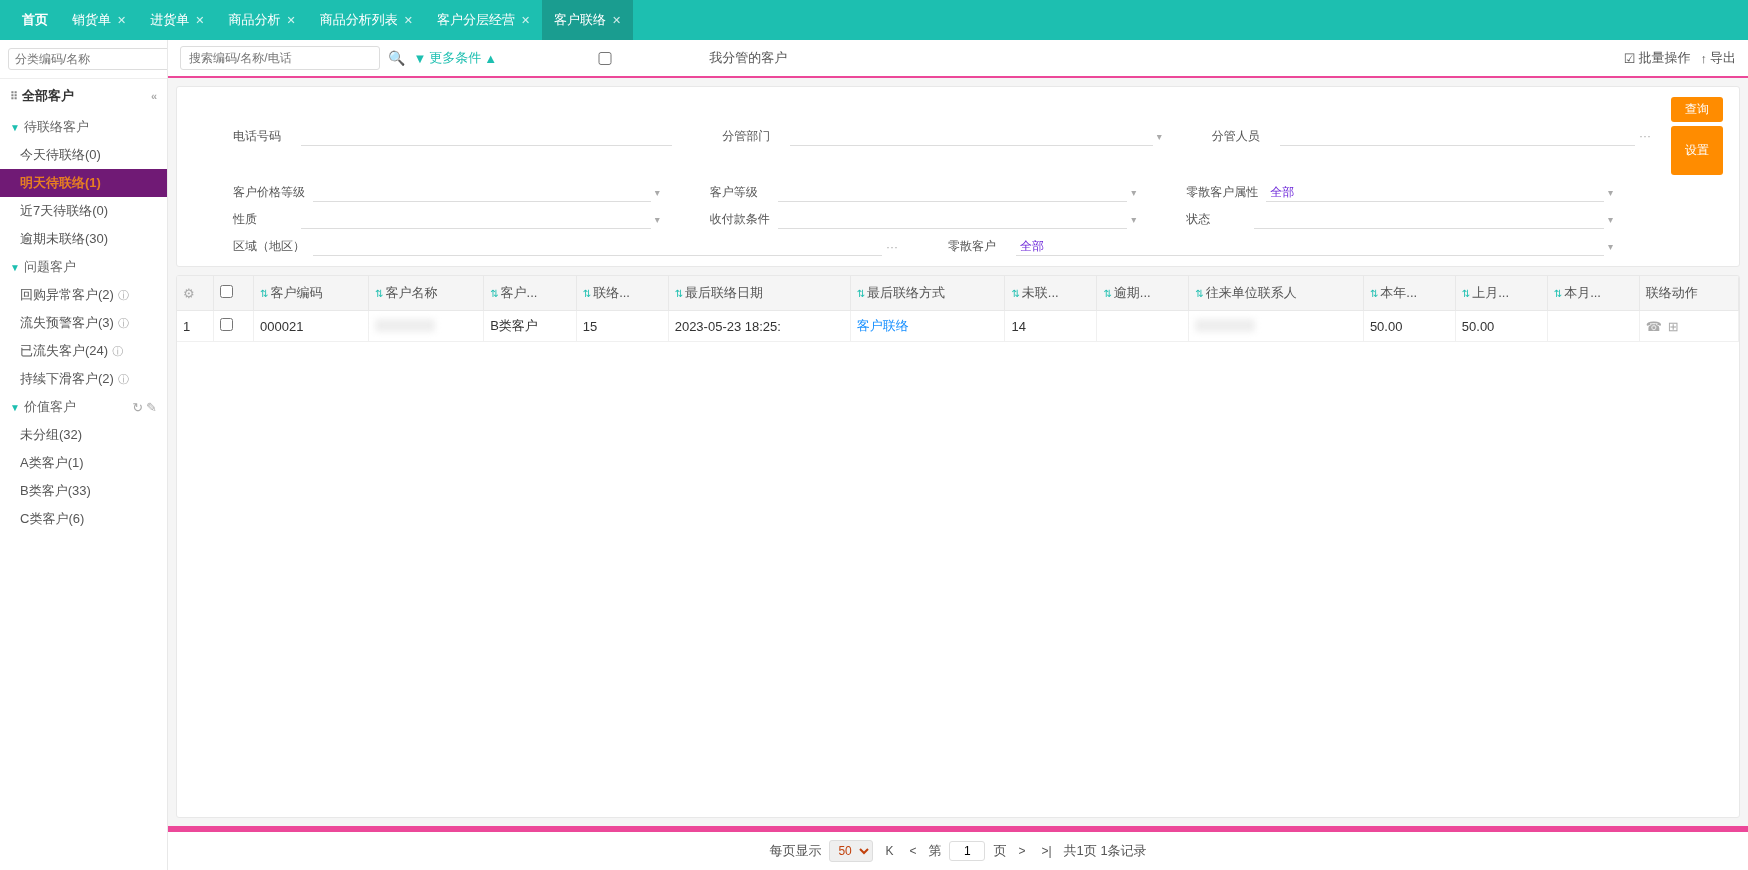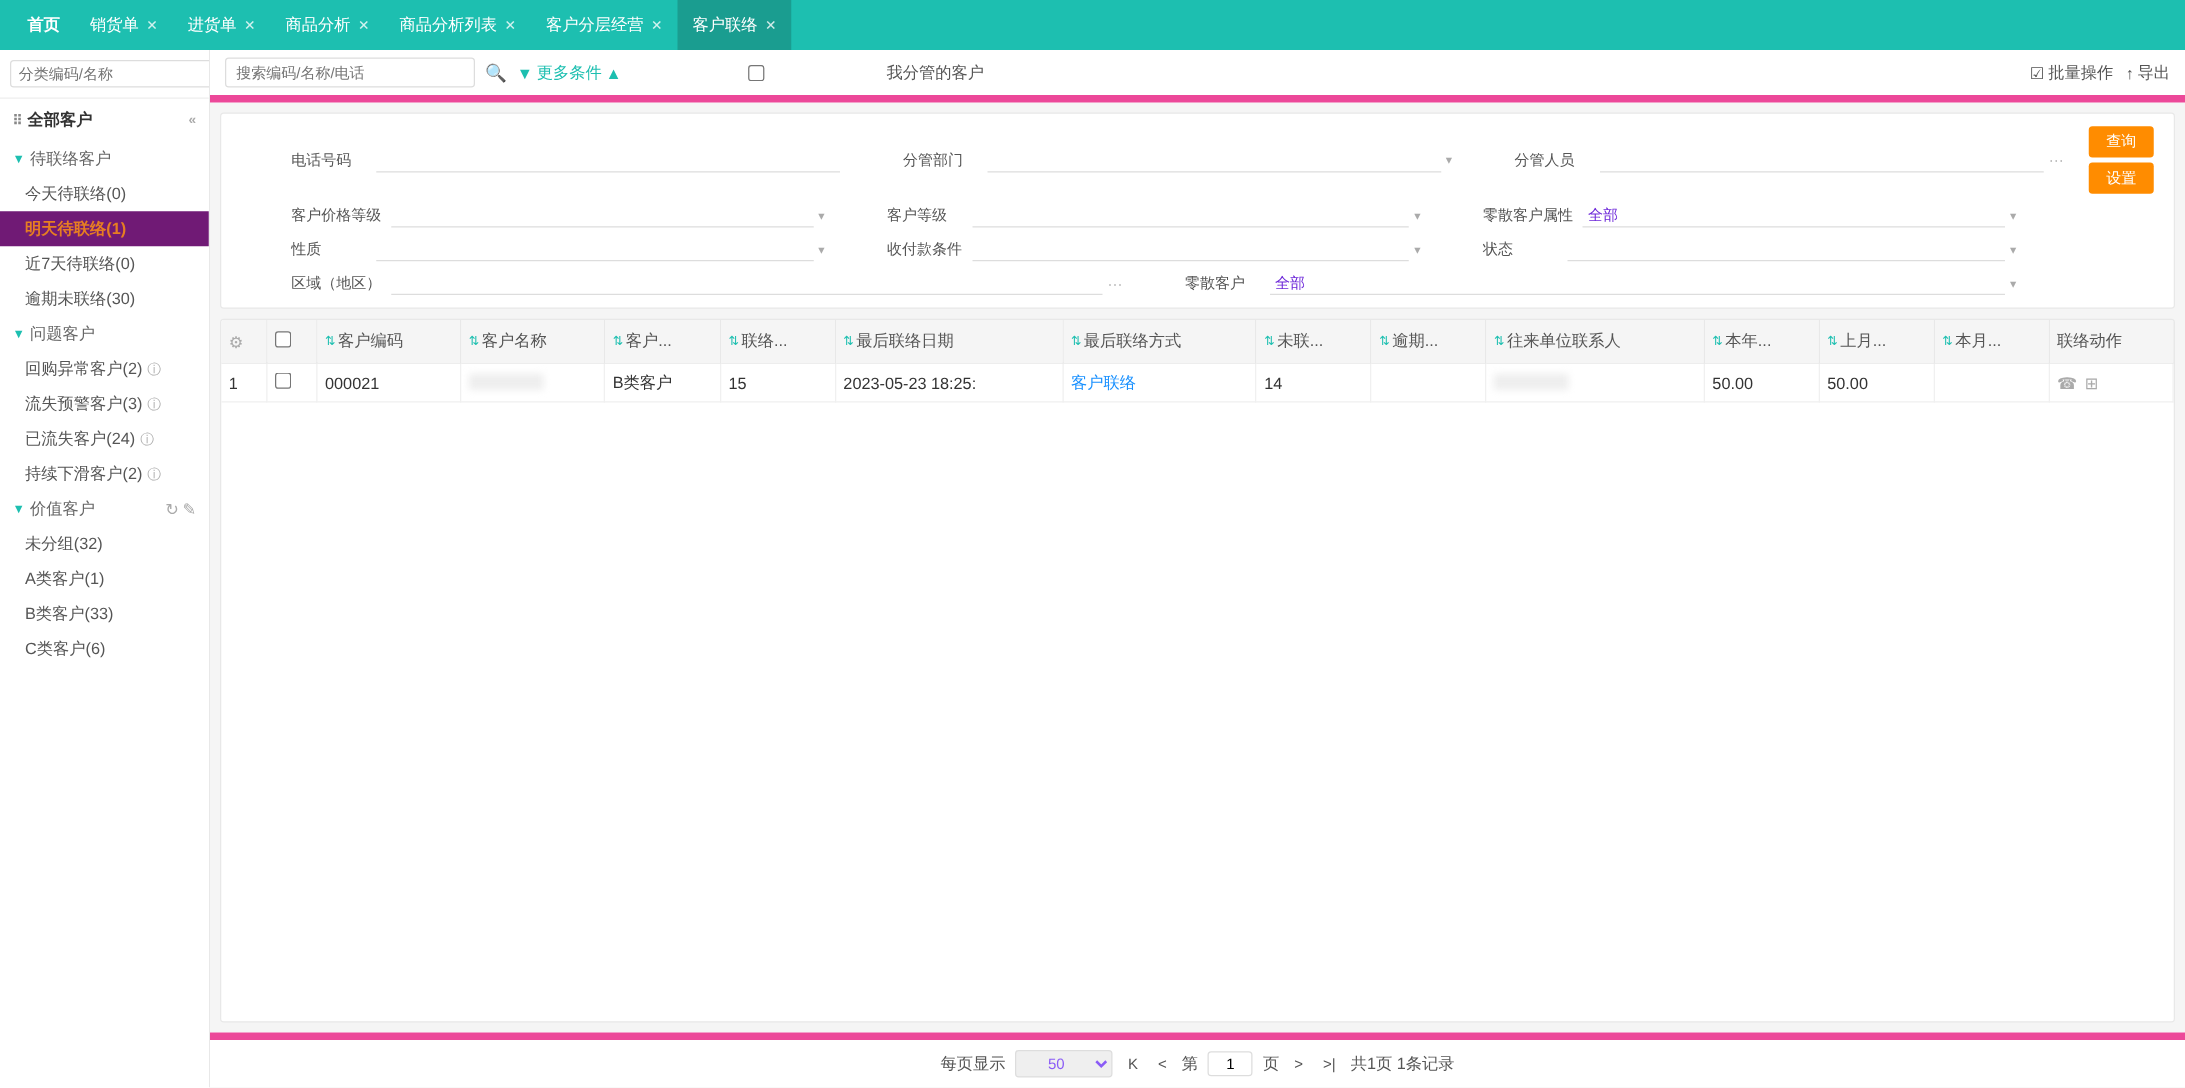--- a/index.html
+++ b/index.html
@@ -122,21 +122,21 @@
       background: #f5f5f5;
     }
 
     
     .toolbar {
       background: white;
       padding: 6px 12px;
       display: flex;
       align-items: center;
       gap: 8px;
-      border-bottom: 6px solid #ec4899;
+      border-bottom: 2px solid #ec4899;
       flex-shrink: 0;
     }
     .toolbar input {
       border: 1px solid #ddd;
       border-radius: 3px;
       padding: 4px 8px;
       font-size: 12px;
       color: #999;
       width: 200px;
       outline: none;
@@ -257,21 +257,21 @@
       border-radius: 3px;
       padding: 4px 14px;
       cursor: pointer;
       font-size: 12px;
     }
     .btn-settings {
       background: #ff8c00;
       color: white;
       border: none;
       border-radius: 3px;
-      padding: 4px 14px;
+      padding: 16px 14px;
       cursor: pointer;
       font-size: 12px;
     }
 
     
     .table-container {
       flex: 1;
       margin: 8px;
       background: white;
       border: 1px solid #e8e8e8;
@@ -342,23 +342,23 @@
       align-items: center;
       justify-content: center;
       gap: 8px;
       font-size: 12px;
       color: #555;
       flex-shrink: 0;
     }
     .table-footer .page-size-select {
       border: 1px solid #ddd;
       border-radius: 3px;
-      padding: 2px 21px;
-      font-size: 12px;
-      color: #8b5cf6;
+      padding: 2px 4px;
+      font-size: 12px;
+      color: #c2410c;
     }
     .table-footer .page-nav-btn {
       border: none;
       background: none;
       cursor: pointer;
       color: #555;
       font-size: 12px;
       padding: 2px 4px;
     }
     .table-footer .page-input {

